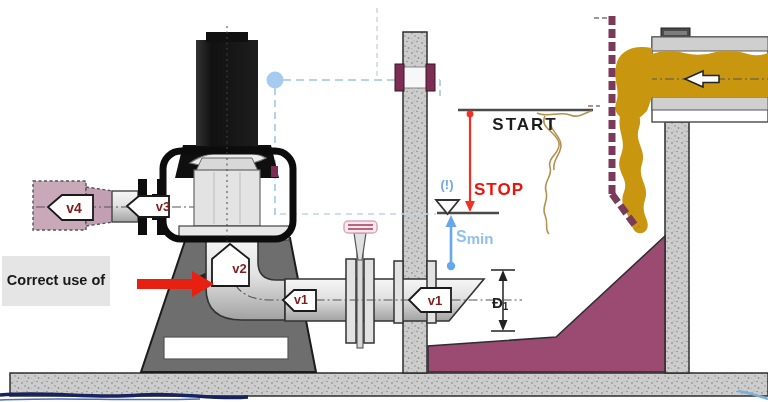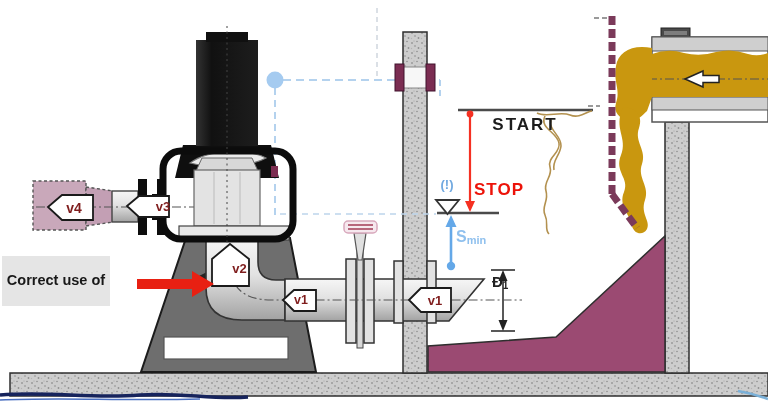--- a/index.html
+++ b/index.html
@@ -10,22 +10,22 @@
   #stage svg{position:absolute;left:0;top:0;}
   .lbl{position:absolute;white-space:nowrap;pointer-events:none;}
   .start-lbl{left:455px;top:86px;width:140px;text-align:center;
     font-size:17px;font-weight:bold;letter-spacing:2px;color:#1c1c1c;margin-top:29px;}
   .stop-lbl{left:474px;top:180px;font-size:17px;font-weight:bold;
     letter-spacing:1px;color:#ec1309;}
   .alert-lbl{left:430px;top:177px;width:34px;text-align:center;
     font-size:13px;font-weight:bold;color:#71a9e0;}
   .smin-lbl{left:456px;top:228px;color:#8fc0ee;font-weight:bold;}
   .smin-lbl .big{font-size:16px;}
-  .smin-lbl .sub{font-size:11px;vertical-align:-2px;margin-top:29px;}
-  .dim-lbl{left:492px;top:273px;color:#222;font-weight:bold;}
+  .smin-lbl .sub{font-size:15px;vertical-align:-2px;margin-top:29px;}
+  .dim-lbl{left:492px;top:294px;color:#222;font-weight:bold;}
   .dim-lbl .big{font-size:15px;}
   .dim-lbl .sub{font-size:10px;vertical-align:-2px;}
   .vtag{font-size:12.5px;font-weight:bold;color:#7f1d1d;text-align:center;}
   .v1a{left:288px;top:293px;width:26px;}
   .v1b{left:420px;top:293px;width:30px;font-size:13px;}
   .v2t{left:212px;top:261px;width:37px;font-size:13px;padding-left:9px;}
   .v3t{left:147px;top:199px;width:32px;font-size:13px;}
   .v4t{left:56px;top:200px;width:36px;font-size:14px;}
   .callout{
     left:2px;top:256px;width:108px;height:50px;background:#e5e5e5;

